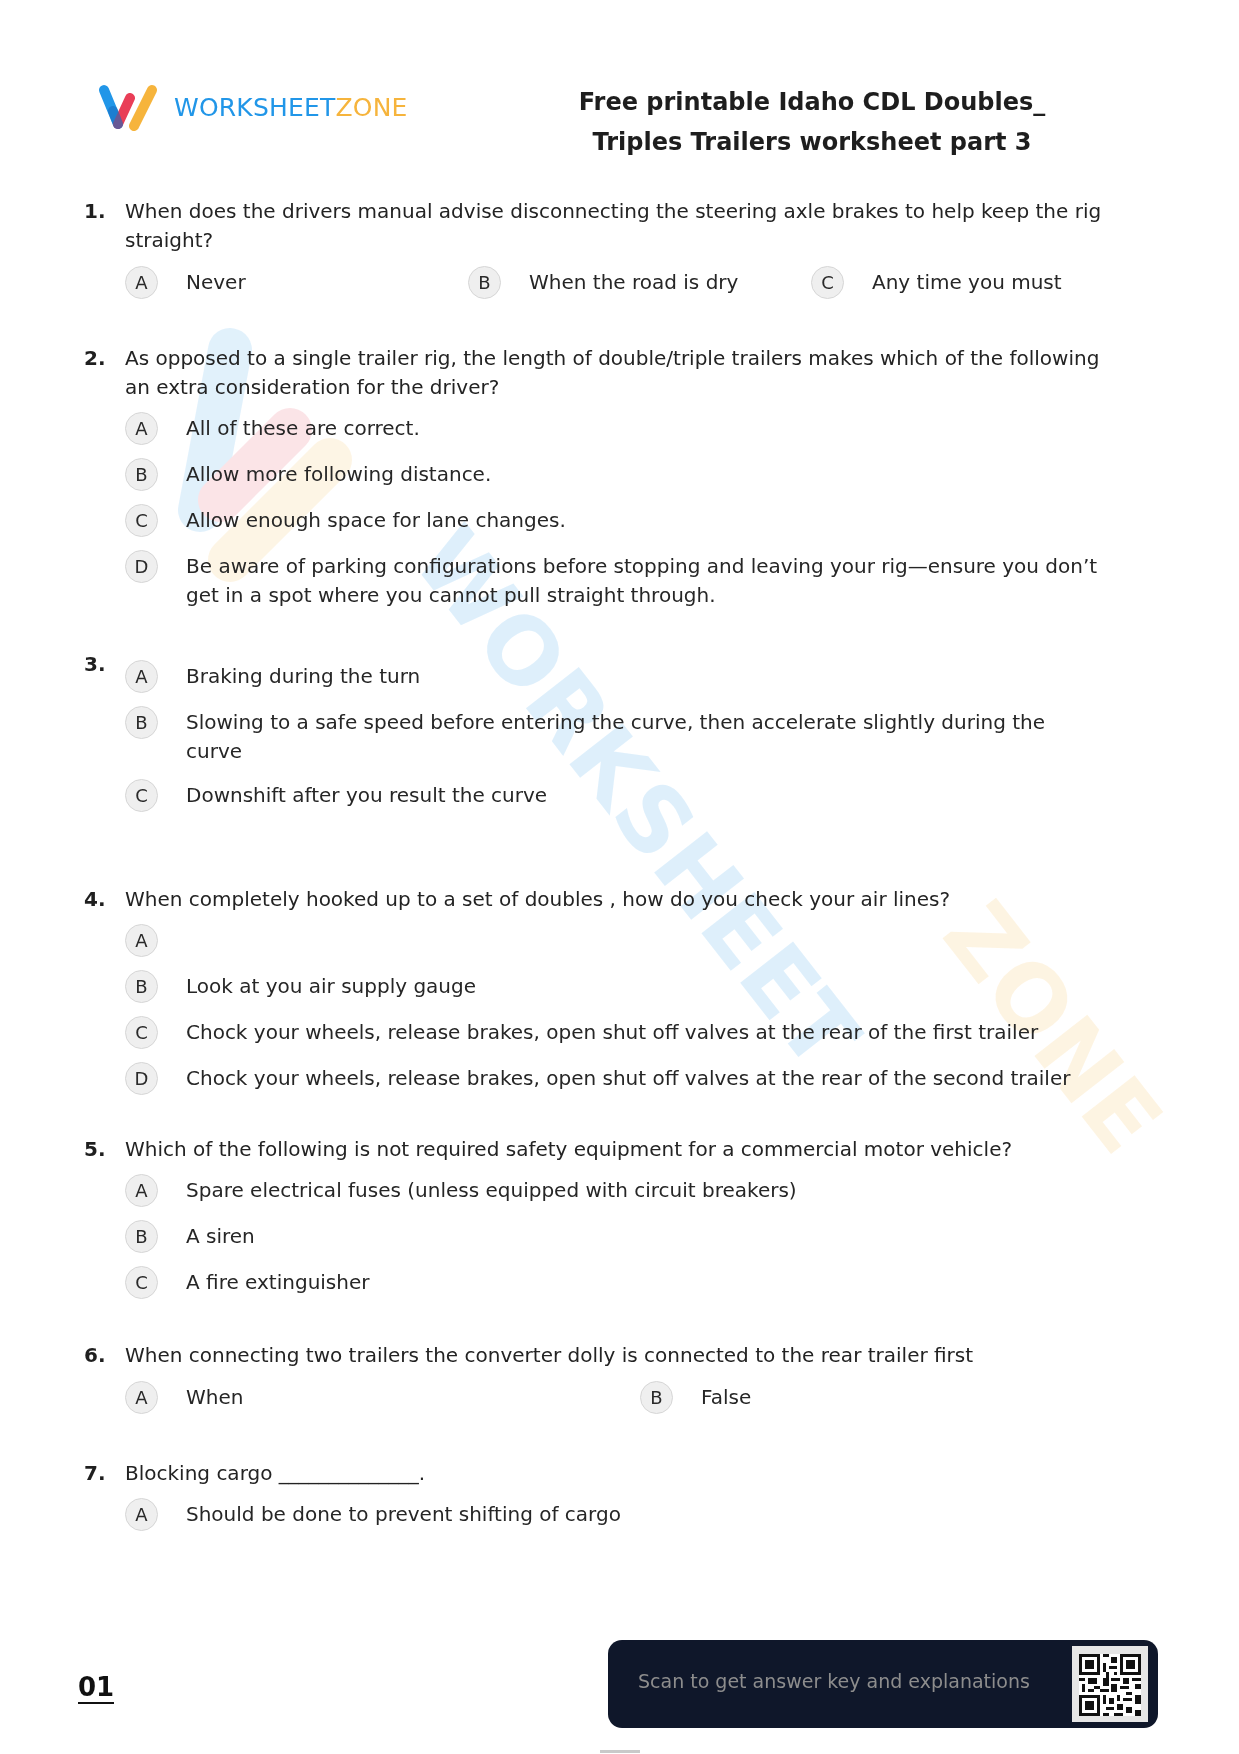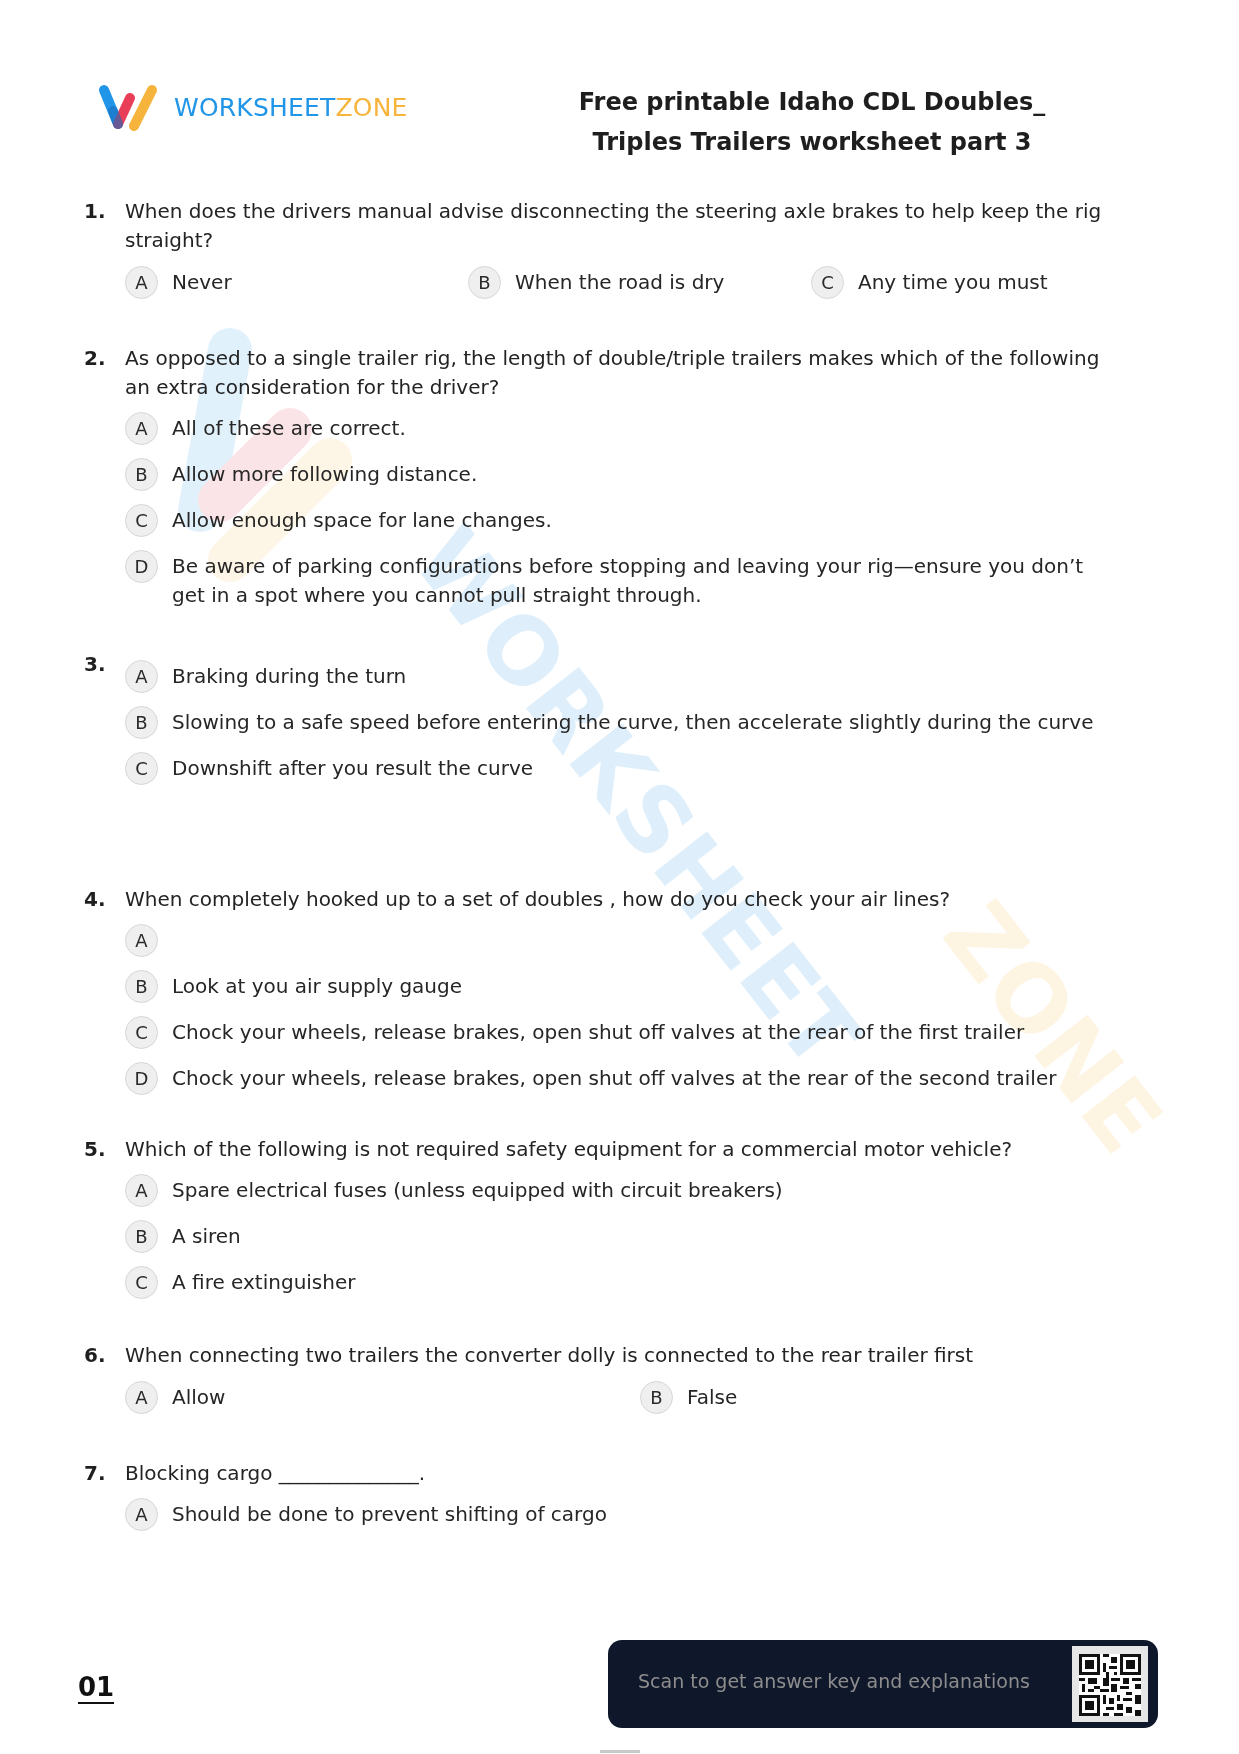--- a/index.html
+++ b/index.html
@@ -21,21 +21,21 @@
     .content { position: absolute; left: 0; top: 0; width: 1239px; z-index: 1; }
     .q { position: absolute; left: 84px; width: 1080px; }
     .q-num { position: absolute; left: 0; top: 0; font-weight: bold; font-size: 20px; line-height: 29px; width: 40px; }
     .q-text { margin-left: 41px; font-size: 20px; line-height: 29px; color: #232323; }
     .opts { margin-left: 41px; margin-top: 12px; }
     .opt { display: flex; align-items: flex-start; min-height: 29px; margin-bottom: 15px; }
     .opt-row { display: flex; }
     .opt-row .opt { margin-bottom: 0; }
     .badge { flex: 0 0 auto; width: 33px; height: 33px; border-radius: 50%; background: #efefef; border: 1px solid #d6d6d6;
              display: flex; align-items: center; justify-content: center; font-size: 18px; color: #2a2a2a; margin-top: -2px; }
-    .opt-text { margin-left: 14px; font-size: 20px; line-height: 29px; color: #262626; }
+    .opt-text { margin-left: 28px; font-size: 20px; line-height: 29px; color: #262626; }
 
     .footer-page { position: absolute; left: 78px; top: 1672px; font-weight: bold; font-size: 26px; color: #111;
                    border-bottom: 2px solid #111; line-height: 30px; z-index: 1; }
     .scan-box { position: absolute; left: 608px; top: 1640px; width: 550px; height: 88px; background: #0f172a;
                 border-radius: 14px; z-index: 1; }
     .scan-text { position: absolute; left: 30px; top: 30px; font-size: 19px; color: #8d8d8d; }
     .qr { position: absolute; left: 464px; top: 6px; width: 76px; height: 76px; background: #e6e6e6; }
     .qr svg { position: absolute; left: 6px; top: 8px; }
     .bottom-mark { position: absolute; left: 600px; top: 1750px; width: 40px; height: 3px; background: #c9c9c9; }
   </style>
@@ -175,21 +175,21 @@
       </div>
     </div>
   </div>
 
   <div class="q" style="top:1341px;">
     <div class="q-num">6.</div>
     <div class="q-text">When connecting two trailers the converter dolly is connected to the rear trailer first</div>
     <div class="opts opt-row" style="margin-top:13px;">
       <div class="opt" style="width:515px;">
         <div class="badge">A</div>
-        <div class="opt-text">Allow</div>
+        <div class="opt-text">When</div>
       </div>
       <div class="opt">
         <div class="badge">B</div>
         <div class="opt-text">False</div>
       </div>
     </div>
   </div>
 
   <div class="q" style="top:1459px;">
     <div class="q-num">7.</div>

